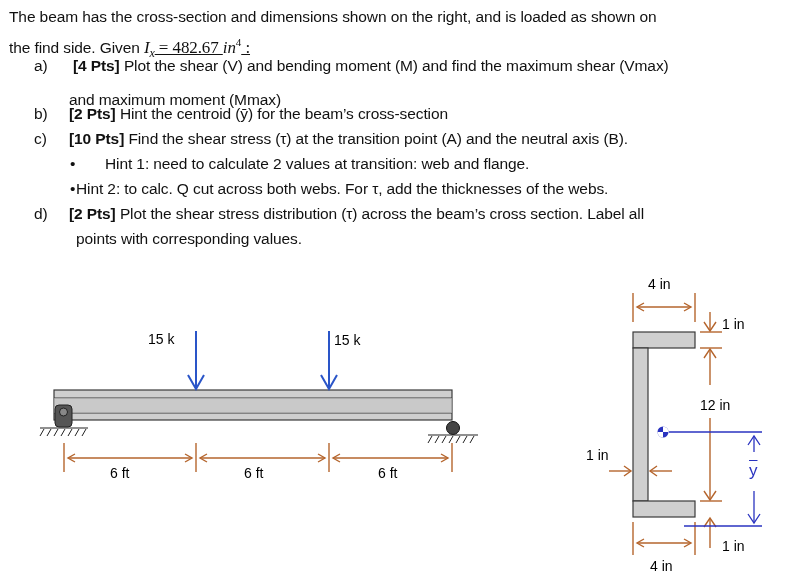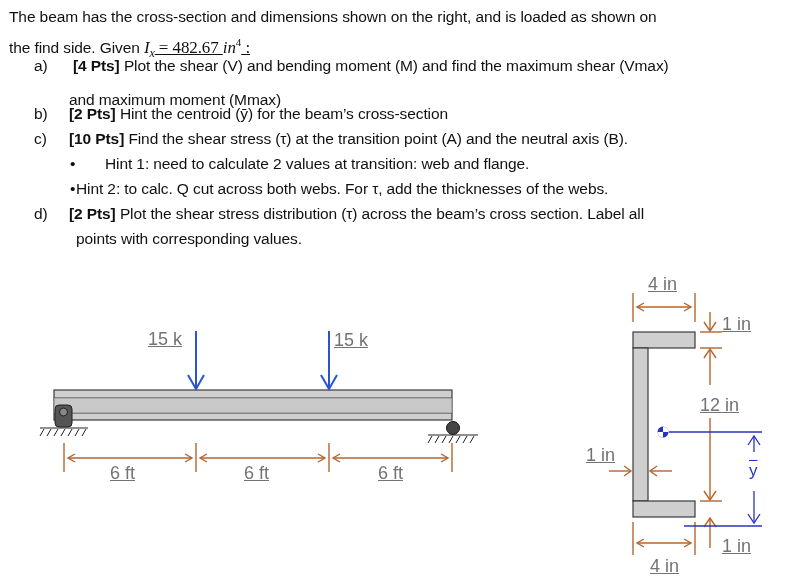--- a/index.html
+++ b/index.html
@@ -4,21 +4,21 @@
 <style>
   html, body { margin: 0; padding: 0; background: #ffffff; }
   body { width: 785px; height: 576px; position: relative; overflow: hidden;
          font-family: "Liberation Sans", "DejaVu Sans", sans-serif; color: #111; }
   .txt { position: absolute; font-size: 15.5px; line-height: 24px; white-space: nowrap; letter-spacing: -0.1px; }
   .b { font-weight: bold; }
   .mathI { font-family: "Liberation Serif", "DejaVu Serif", serif; font-style: italic; font-size: 17px; }
   .mathN { font-family: "Liberation Serif", "DejaVu Serif", serif; font-size: 17px; text-decoration: underline; }
   .sub { font-size: 12px; vertical-align: -4px; font-style: italic; font-family: "Liberation Serif", serif; }
   .sup { font-size: 11px; vertical-align: 7px; font-family: "Liberation Serif", serif; }
-  .label { position: absolute; font-size: 18px; line-height: 18px; white-space: nowrap; color: #737373; text-decoration: underline; }
+  .label { position: absolute; font-size: 14px; line-height: 18px; white-space: nowrap; color: #000000; }
   .yb { text-decoration: overline; }
   svg { position: absolute; left: 0; top: 0; }
 </style>
 </head>
 <body>
 
 <div class="txt" style="left:9px; top:5px;">The beam has the cross-section and dimensions shown on the right, and is loaded as shown on</div>
 <div class="txt" style="left:9px; top:30px;">
   <span>the find side. Given </span><span class="mathI">I</span><span class="sub">x</span><span class="mathN"> = 482.67 </span><span class="mathI">in</span><span class="sup">4</span><span class="mathN"> :</span>
 </div>

